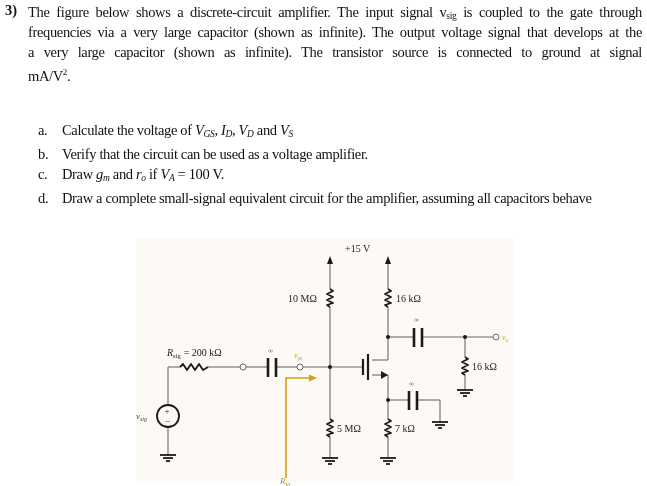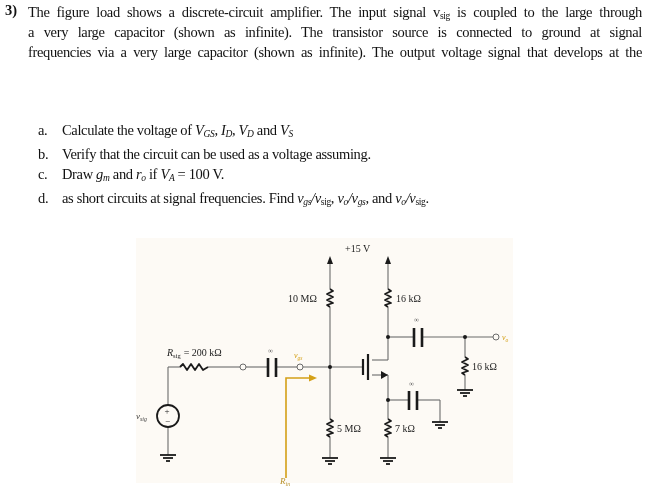--- a/index.html
+++ b/index.html
@@ -21,43 +21,44 @@
   i { font-style:italic; }
   .figure { position:absolute; left:136px; top:238px; width:377px; height:245px; background:#fdfaf5; }
   svg text { font-family:"Liberation Serif", "DejaVu Serif", serif; }
 </style>
 </head>
 <body>
 
 <div class="problem">
   <span class="p-num">3)</span>
   <div class="p-body">
-    <span class="line"><span>The figure load shows a discrete-circuit amplifier. The input signal v</span><span class="sub">sig</span><span> is coupled to the large through</span></span>
+    <span class="line"><span>The figure below shows a discrete-circuit amplifier. The input signal v</span><span class="sub">sig</span><span> is coupled to the gate through</span></span>
+    <span class="line">frequencies via a very large capacitor (shown as infinite). The output voltage signal that develops at the</span>
     <span class="line">a very large capacitor (shown as infinite). The transistor source is connected to ground at signal</span>
-    <span class="line">frequencies via a very large capacitor (shown as infinite). The output voltage signal that develops at the</span>
+    <span class="line last"><span>mA/V</span><span class="sup">2</span><span>.</span></span>
   </div>
 </div>
 
 <div class="list">
   <div class="li">
     <span class="mk">a.</span>
     <span class="txt"><span>Calculate the voltage of </span><i>V</i><i class="sub">GS</i><span>, </span><i>I</i><i class="sub">D</i><span>, </span><i>V</i><i class="sub">D</i><span> and </span><i>V</i><i class="sub">S</i></span>
   </div>
   <div class="li">
     <span class="mk">b.</span>
-    <span class="txt">Verify that the circuit can be used as a voltage assuming.</span>
+    <span class="txt">Verify that the circuit can be used as a voltage amplifier.</span>
   </div>
   <div class="li">
     <span class="mk">c.</span>
     <span class="txt"><span>Draw </span><i>g</i><i class="sub">m</i><span> and </span><i>r</i><i class="sub">o</i><span> if </span><i>V</i><i class="sub">A</i><span> = 100 V.</span></span>
   </div>
   <div class="li">
     <span class="mk">d.</span>
     <span class="txt">
-      <span class="line"><span>as short circuits at signal frequencies. Find </span><i>v</i><i class="sub">gs</i><i>/v</i><span class="sub">sig</span><span>, </span><i>v</i><i class="sub">o</i><i>/v</i><i class="sub">gs</i><span>, and </span><i>v</i><i class="sub">o</i><i>/v</i><span class="sub">sig</span><span>.</span></span>
+      <span class="line">Draw a complete small-signal equivalent circuit for the amplifier, assuming all capacitors behave</span>
     </span>
   </div>
 </div>
 
 <div class="figure"></div>
 
 <svg width="647" height="486" viewBox="0 0 647 486" style="position:absolute;left:0;top:0;">
   <defs>
     <marker id="arrUp" markerWidth="6" markerHeight="8" refX="3" refY="0" orient="auto" markerUnits="userSpaceOnUse"></marker>
   </defs>

